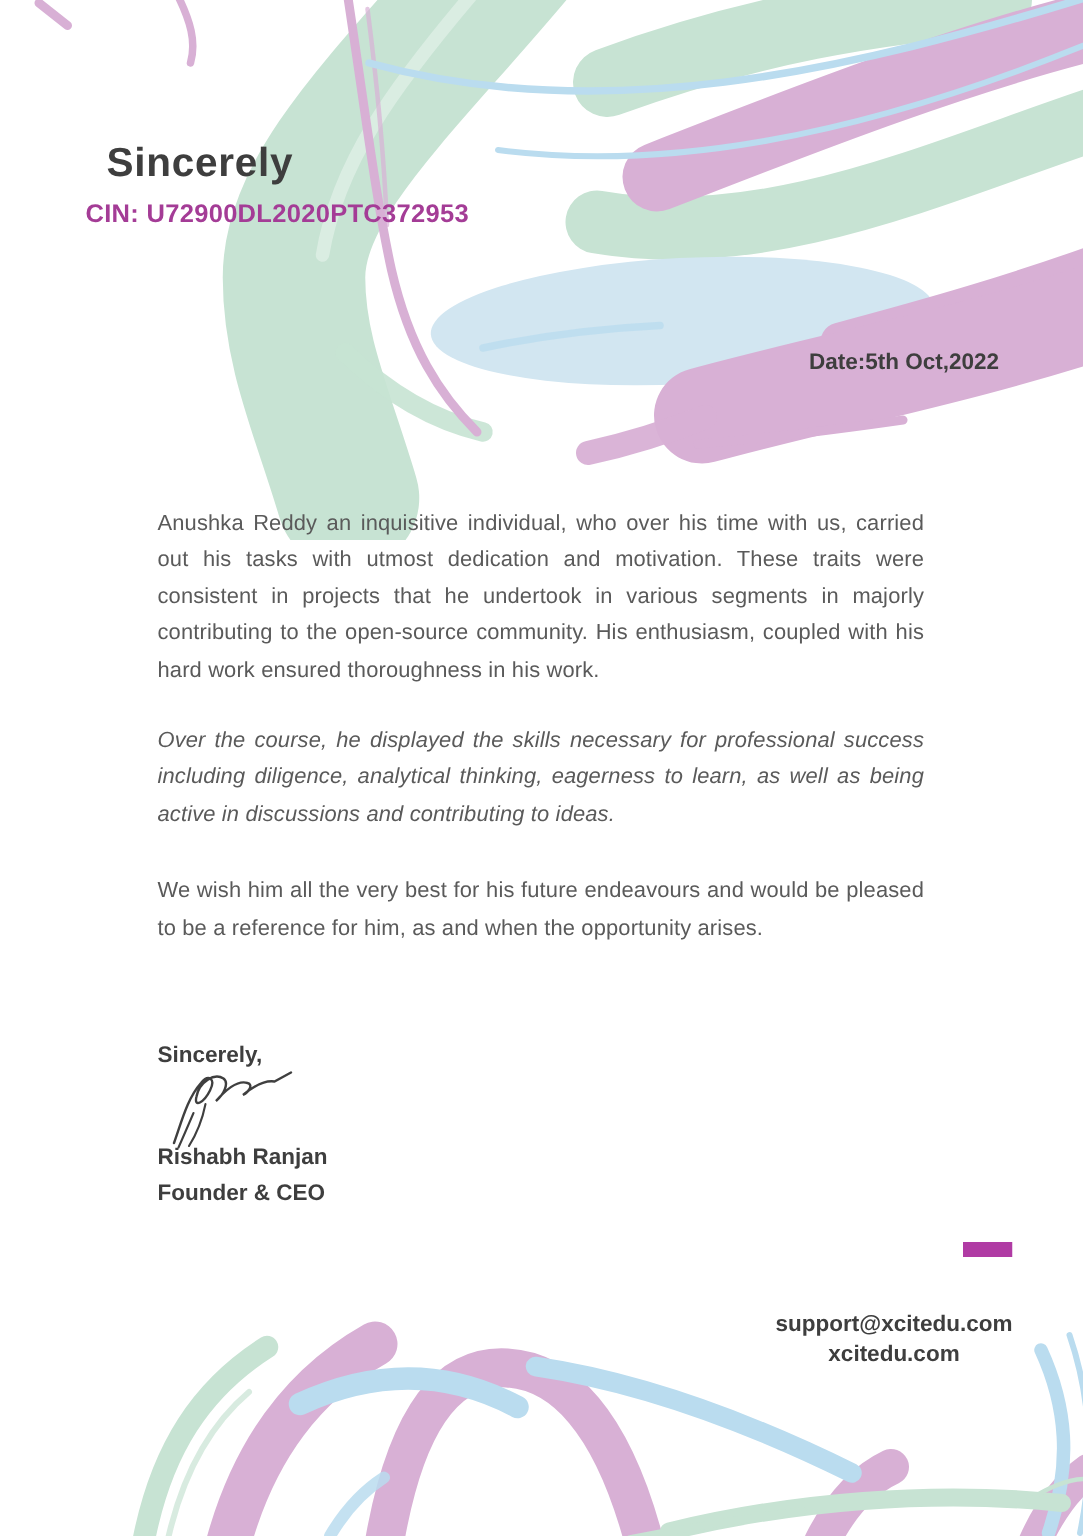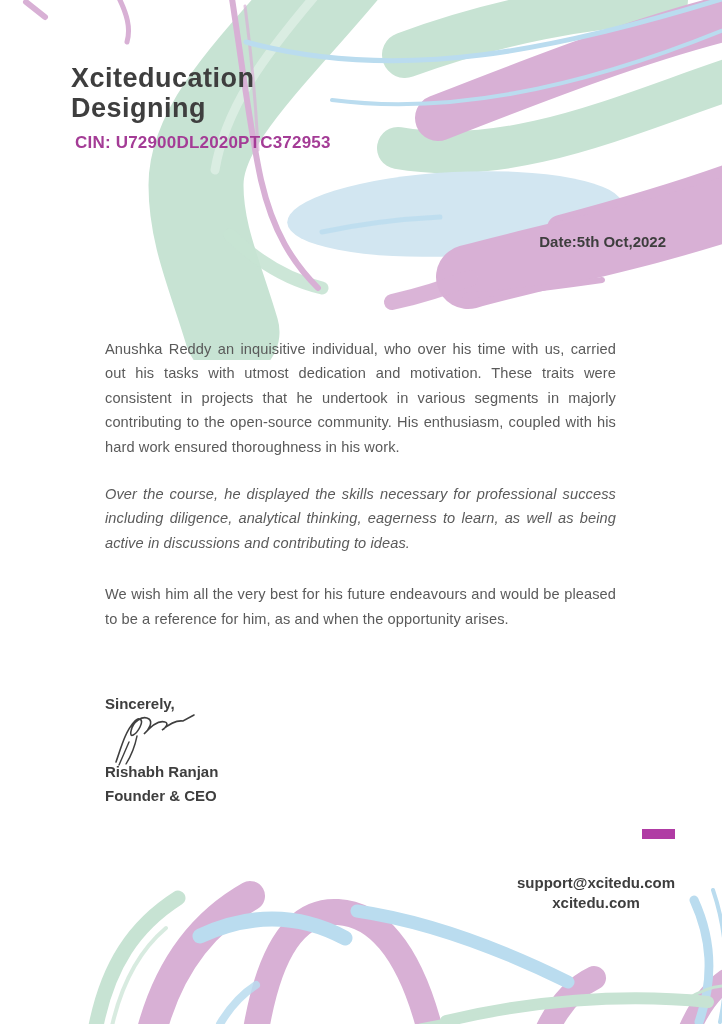--- a/index.html
+++ b/index.html
@@ -16,21 +16,21 @@
   .deco-top { top: 0; }
   .deco-bottom { top: 774px; }
   .content { position: absolute; inset: 0; }
 
   .logo {
     position: absolute; left: 71px; top: 63px;
     font-size: 27px; font-weight: bold; color: #3e3e3e;
     line-height: 30px; letter-spacing: 0.5px; margin: 0;
   }
   .cin {
-    position: absolute; left: 75px; top: 133px;
+    position: absolute; left: 57px; top: 133px;
     font-size: 17px; font-weight: bold; color: #a43c96;
     letter-spacing: 0.2px;
   }
   .cert-title {
     position: absolute; left: 293px; top: 202px;
     font-size: 15.5px; font-weight: bold; color: #3e3e3e;
   }
   .cert-date {
     position: absolute; right: 56px; top: 233px;
     font-size: 15px; font-weight: bold; color: #3e3e3e;
@@ -107,22 +107,22 @@
     <path d="M 694 126 C 711 163, 715 202, 699 248" fill="none" stroke-width="9" stroke-linecap="round" stroke="#badcef"></path>
     <path d="M 713 116 C 727 157, 730 200, 720 248" fill="none" stroke-width="4" stroke-linecap="round" stroke="#badcef"></path>
     <path d="M 446 247 C 528 227, 622 219, 708 228" fill="none" stroke-width="12" stroke-linecap="round" stroke="#c7e3d3"></path>
     <path d="M 420 252 C 460 244, 498 238, 535 233" fill="none" stroke-width="5" stroke-linecap="round" stroke="#c7e3d3"></path>
     <path d="M 686 226 C 700 217, 712 212, 724 212" fill="none" stroke-width="3" stroke-linecap="round" stroke="#c7e3d3"></path>
   </svg>
 
   <div class="content">
 
     <h1 class="logo">
-      <span>Xciteducation</span><br>
-      <span>Designing</span>
+      <br>
+      <span>Sincerely</span>
     </h1>
 
     <div class="cin">CIN: U72900DL2020PTC372953</div>
 
 
     <div class="cert-date">Date:5th Oct,2022</div>
 
 
     <div class="body-text">
       <p class="gap-a">Anushka Reddy an inquisitive individual, who over his time with us, carried out his tasks with utmost dedication and motivation. These traits were consistent in projects that he undertook in various segments in majorly contributing to the open-source community. His enthusiasm, coupled with his hard work ensured thoroughness in his work.</p>

